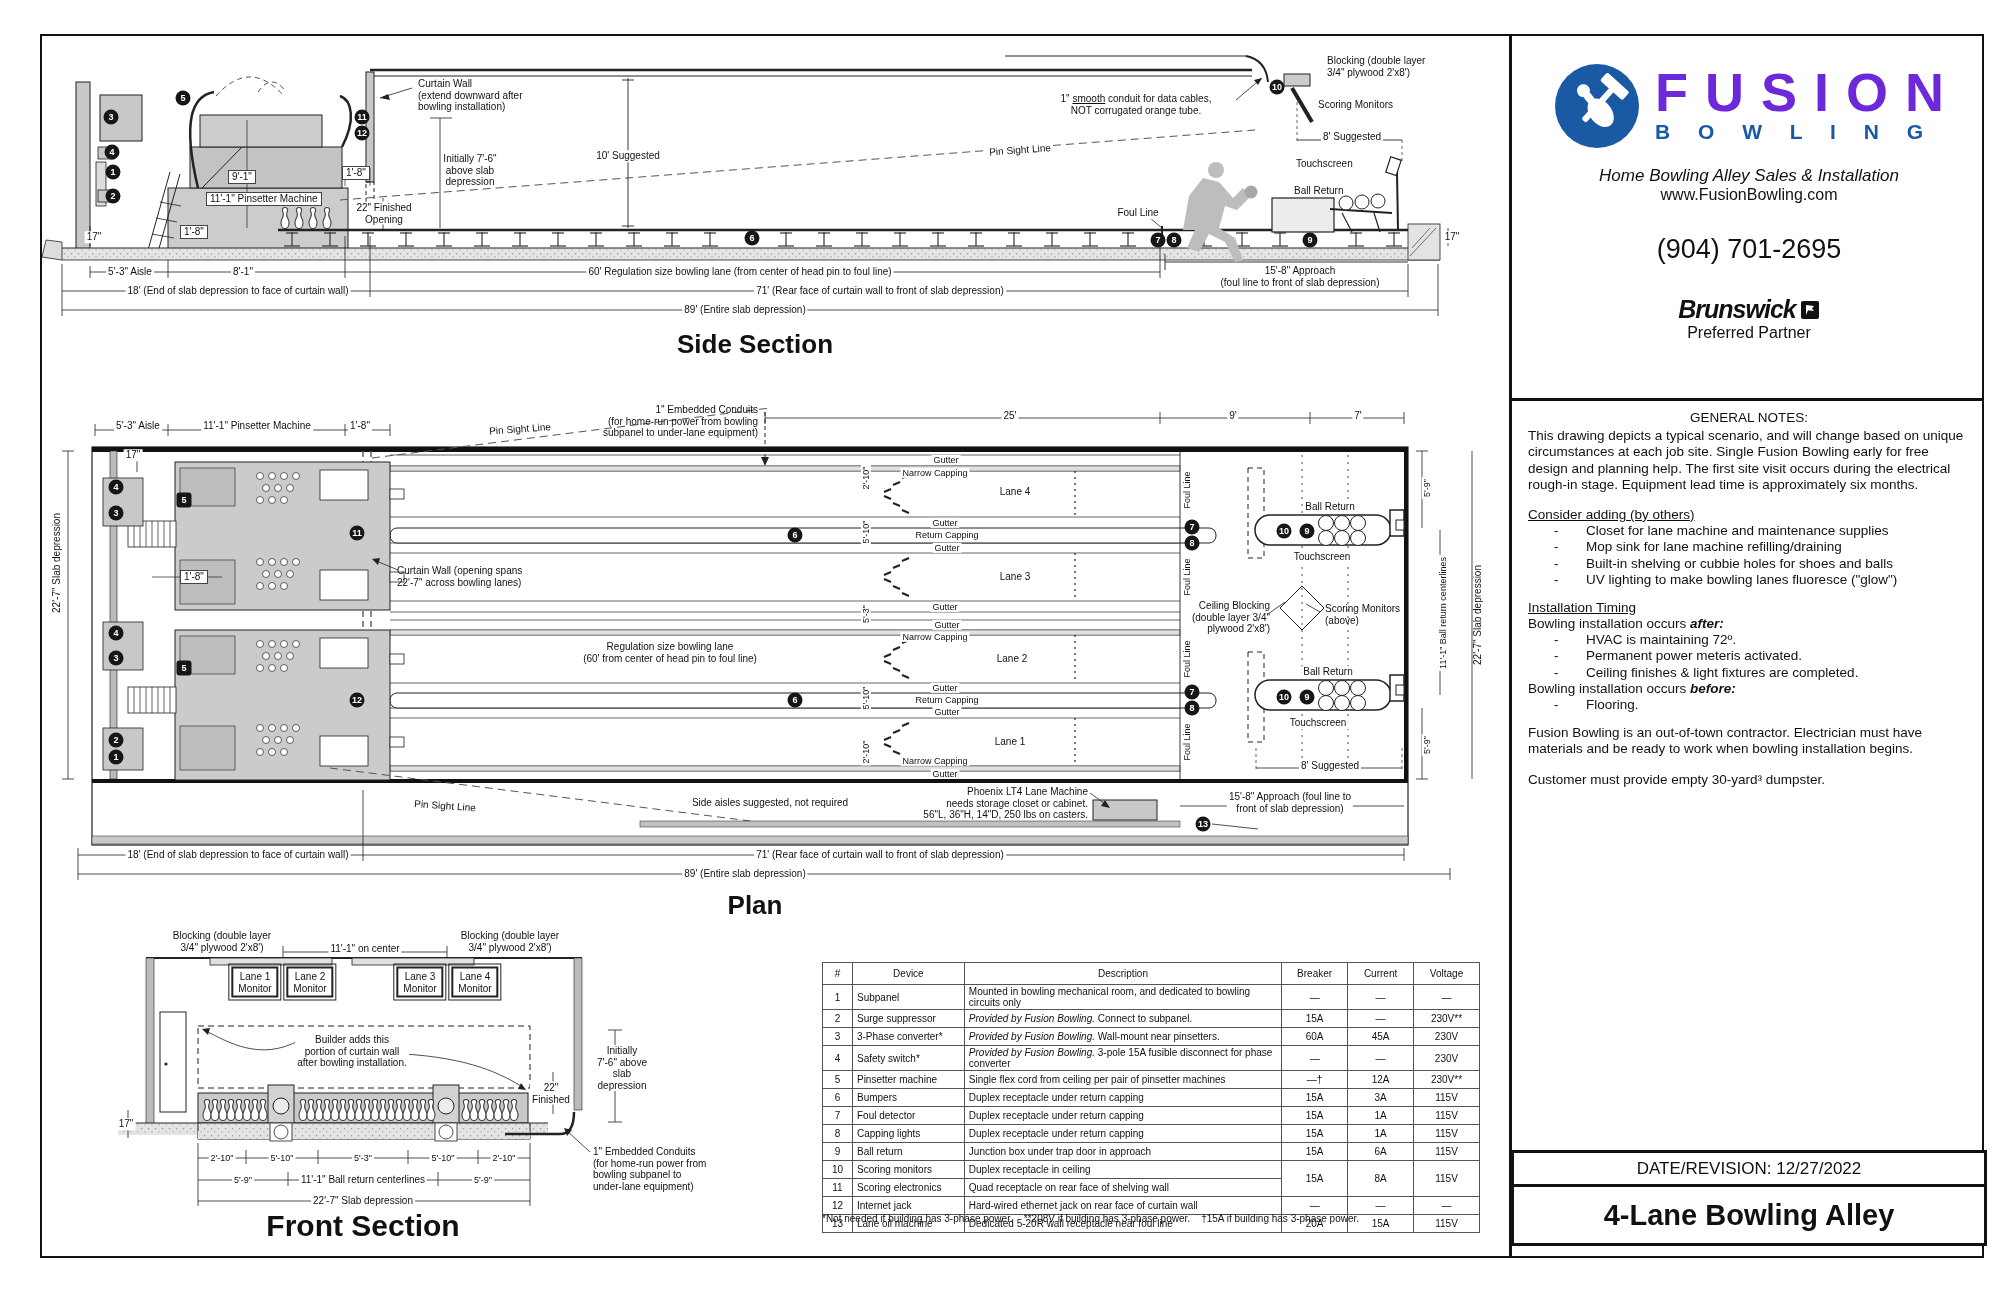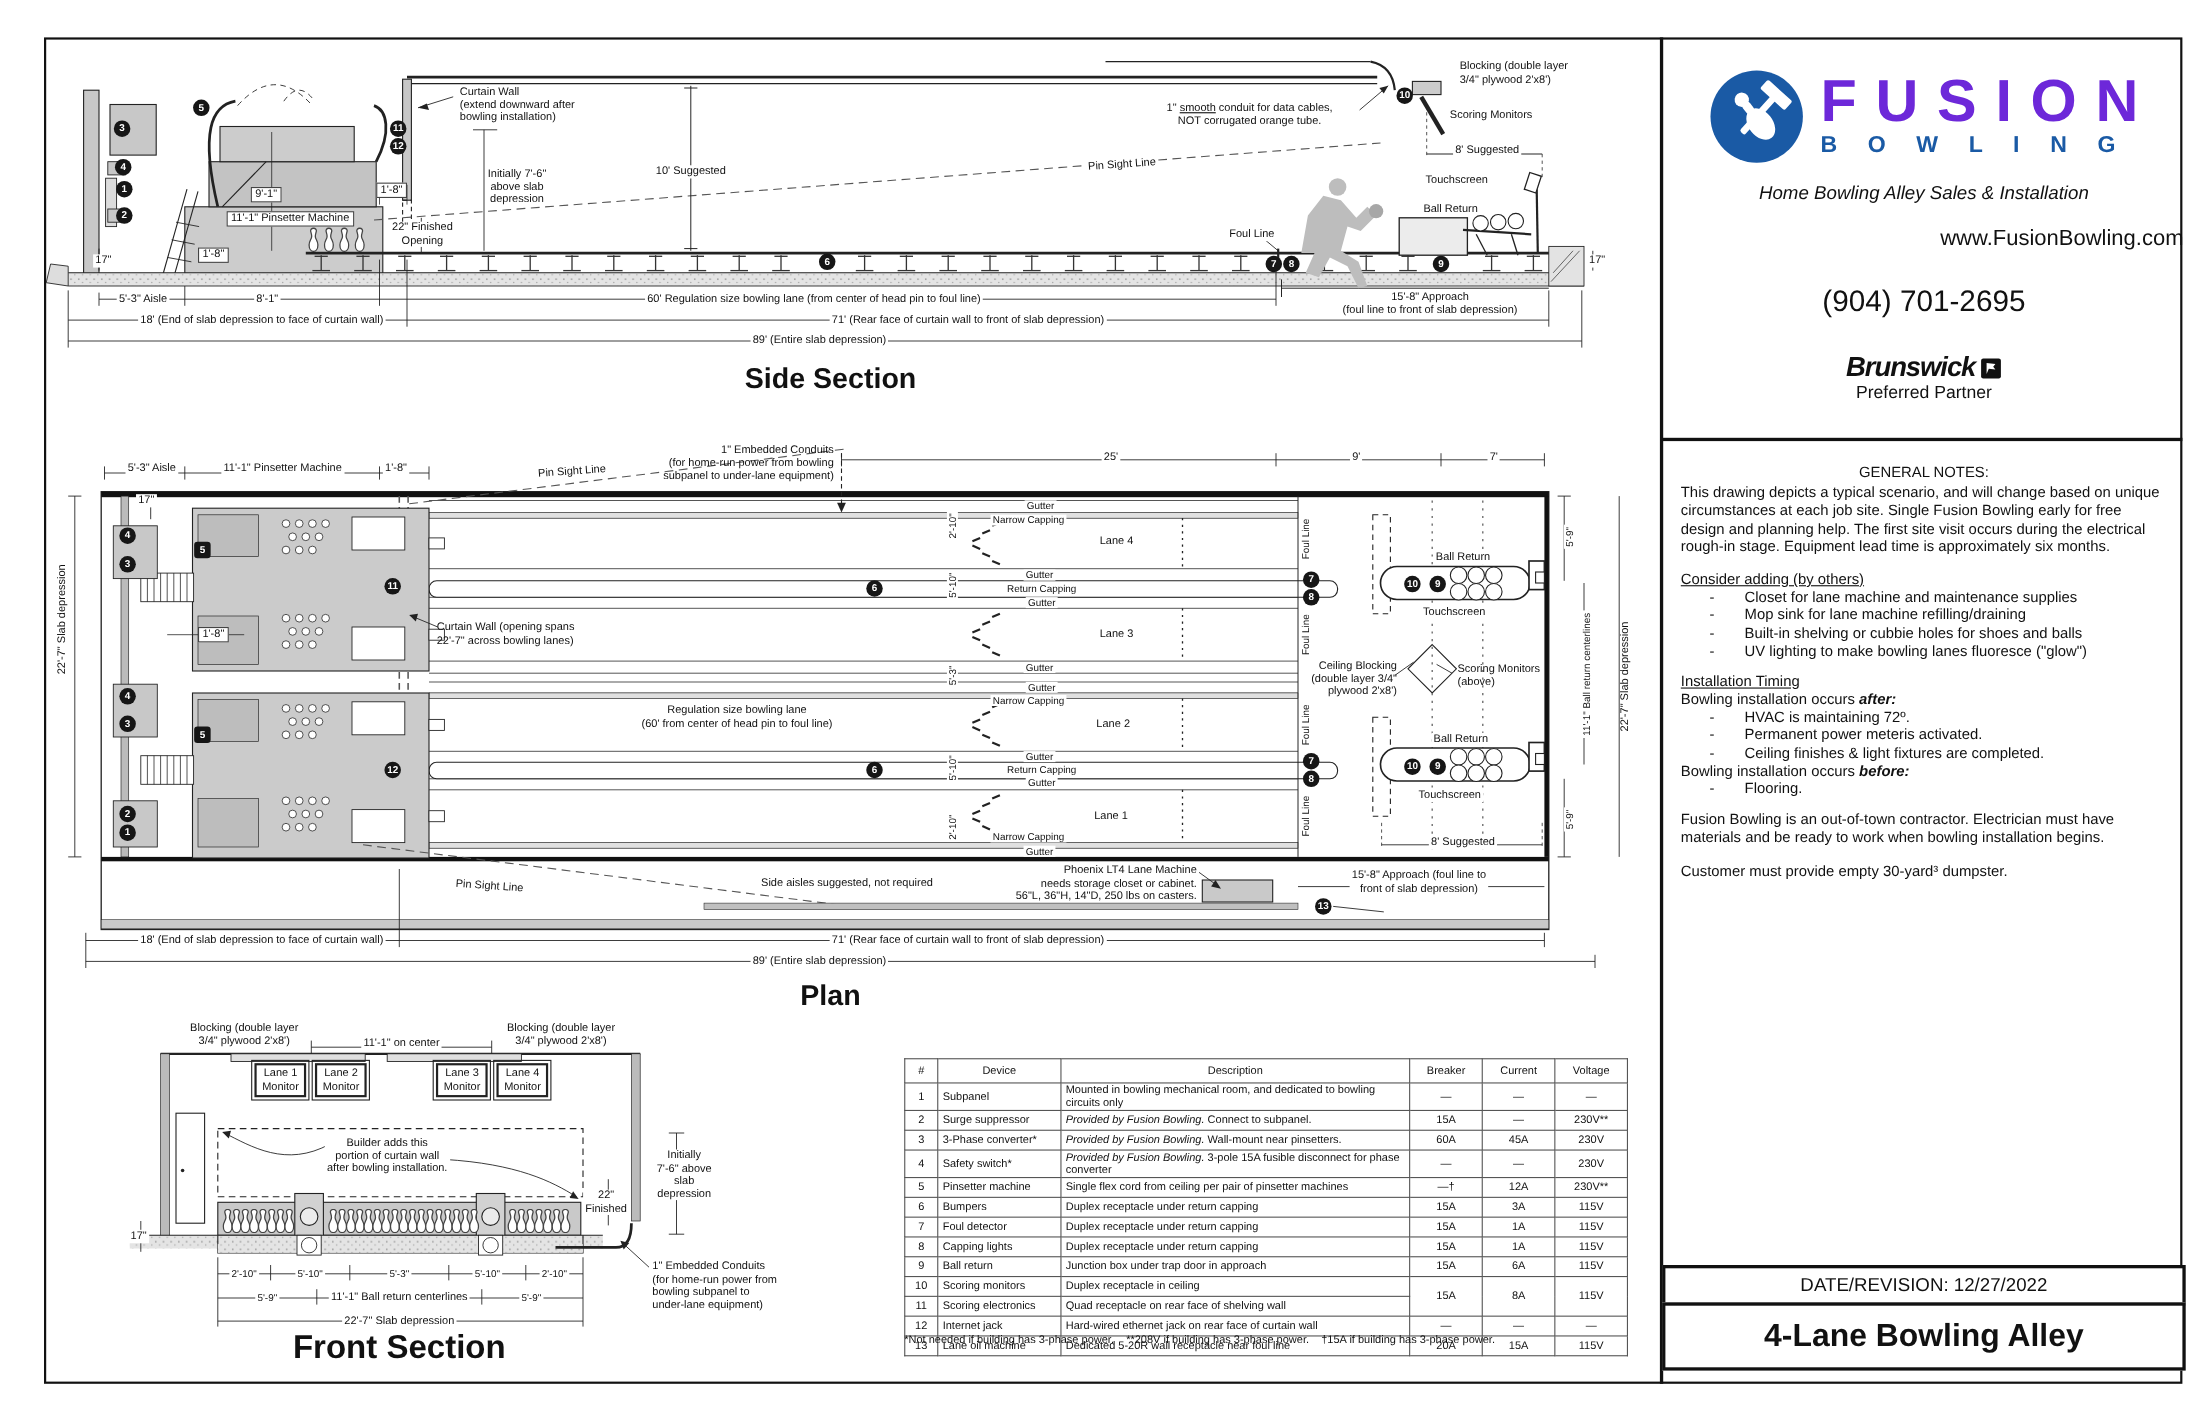--- a/index.html
+++ b/index.html
@@ -17,27 +17,27 @@
   .u{text-decoration:underline}
   .badge{position:absolute;width:15px;height:15px;border-radius:50%;background:#161616;color:#fff;
     font-size:9px;font-weight:700;display:flex;align-items:center;justify-content:center;
     transform:translate(-50%,-50%);z-index:7;line-height:1}
   
   .side-panel{position:absolute;left:1513px;top:36px;width:472px;z-index:4}
   .logo-row{display:flex;align-items:center;justify-content:center;gap:14px;margin-top:26px}
   .logo-word{color:#6d28d9;font-weight:bold;font-size:54px;line-height:.9;letter-spacing:1px}
   .logo-word2{color:#1a5aa5;font-weight:bold;font-size:21px;letter-spacing:11px;margin-top:4px}
   .tagline{font-style:italic;font-size:17px;text-align:center;margin-top:16px}
-  .weburl{font-size:20px;text-align:right;margin-top:20px}
+  .weburl{font-size:16px;text-align:center;margin-top:0}
   .phone{font-size:27px;text-align:center;margin-top:30px}
   .bruns{display:flex;align-items:center;justify-content:center;gap:4px;margin-top:30px;
     font-weight:bold;font-style:italic;font-size:25px;letter-spacing:-1px}
   .bruns-sub{text-align:center;font-size:16px;margin-top:0px}
   .notes{position:absolute;left:1528px;top:408px;width:442px;font-size:13.5px;line-height:1.2;z-index:5}
-  .notes h4{font-size:13.5px;font-weight:normal;text-align:center;margin:14px 0 2px}
+  .notes h4{font-size:13.5px;font-weight:normal;text-align:center;margin:2px 0 2px}
   .notes p{margin:0 0 14px}
   .ni{position:relative;padding-left:58px;margin:0}
   .ni::before{content:"-";position:absolute;left:26px}
   .gap{height:12px}
   .thickline{position:absolute;background:#111;z-index:3}
   .datebox{position:absolute;left:1511px;top:1150px;width:476px;height:37px;border:3px solid #111;
     box-sizing:border-box;display:flex;align-items:center;justify-content:center;font-size:17px;z-index:5;background:#fff}
   .titlebox{position:absolute;left:1511px;top:1184px;width:476px;height:62px;border:3px solid #111;
     box-sizing:border-box;display:flex;align-items:center;justify-content:center;font-size:29px;font-weight:bold;z-index:5;background:#fff}
   

